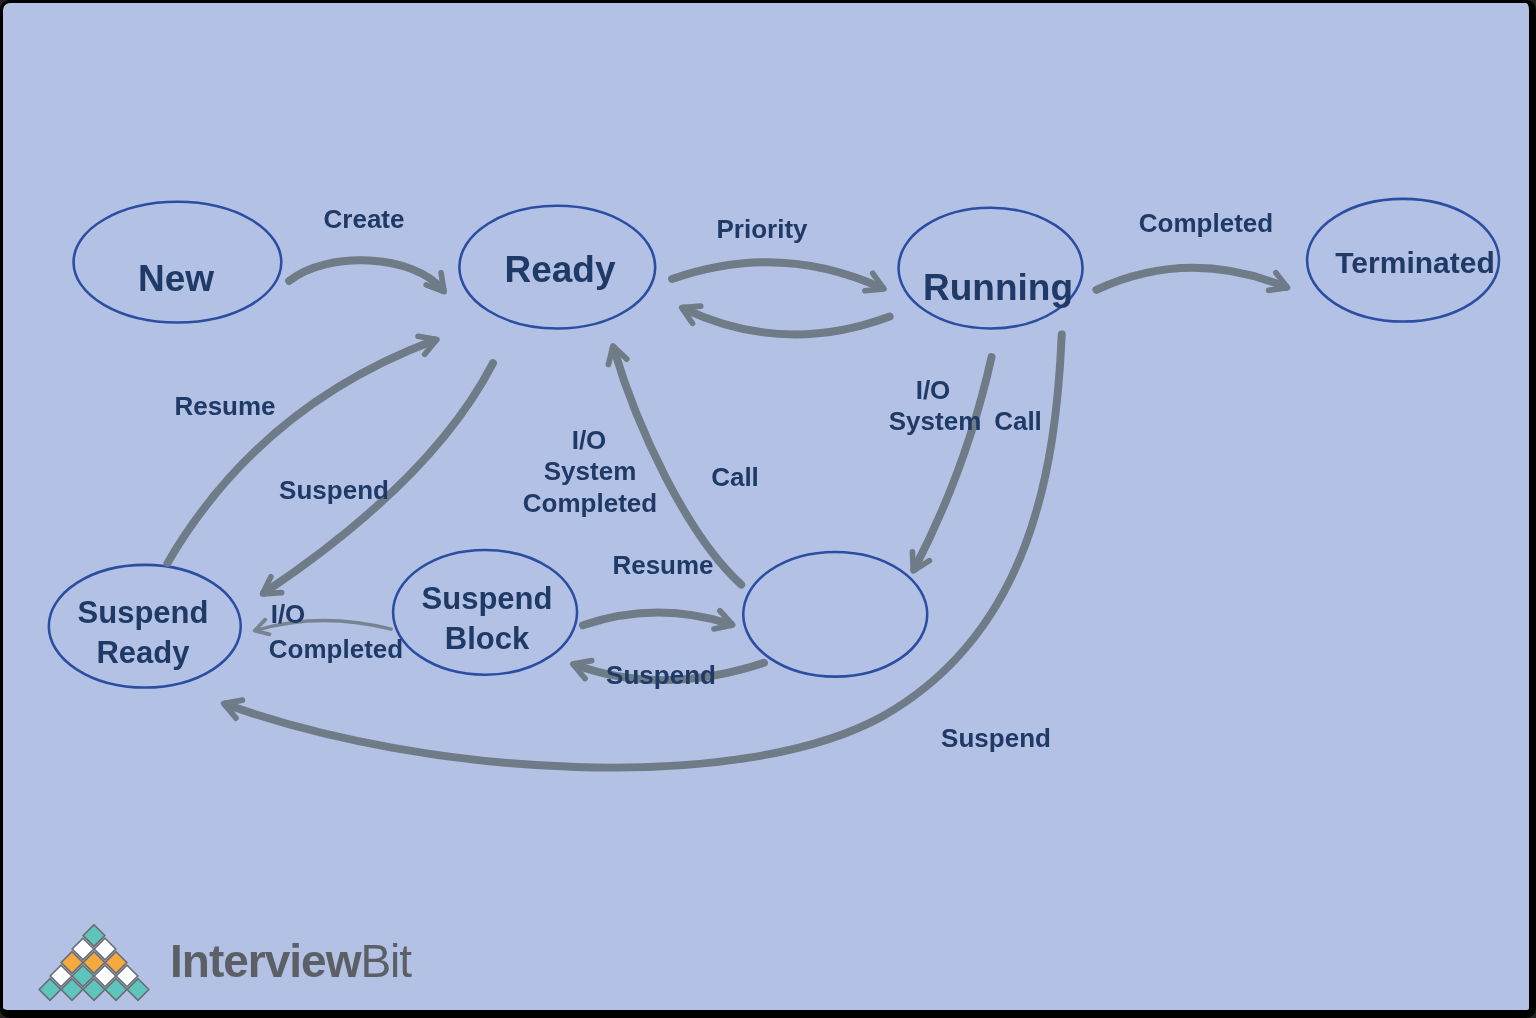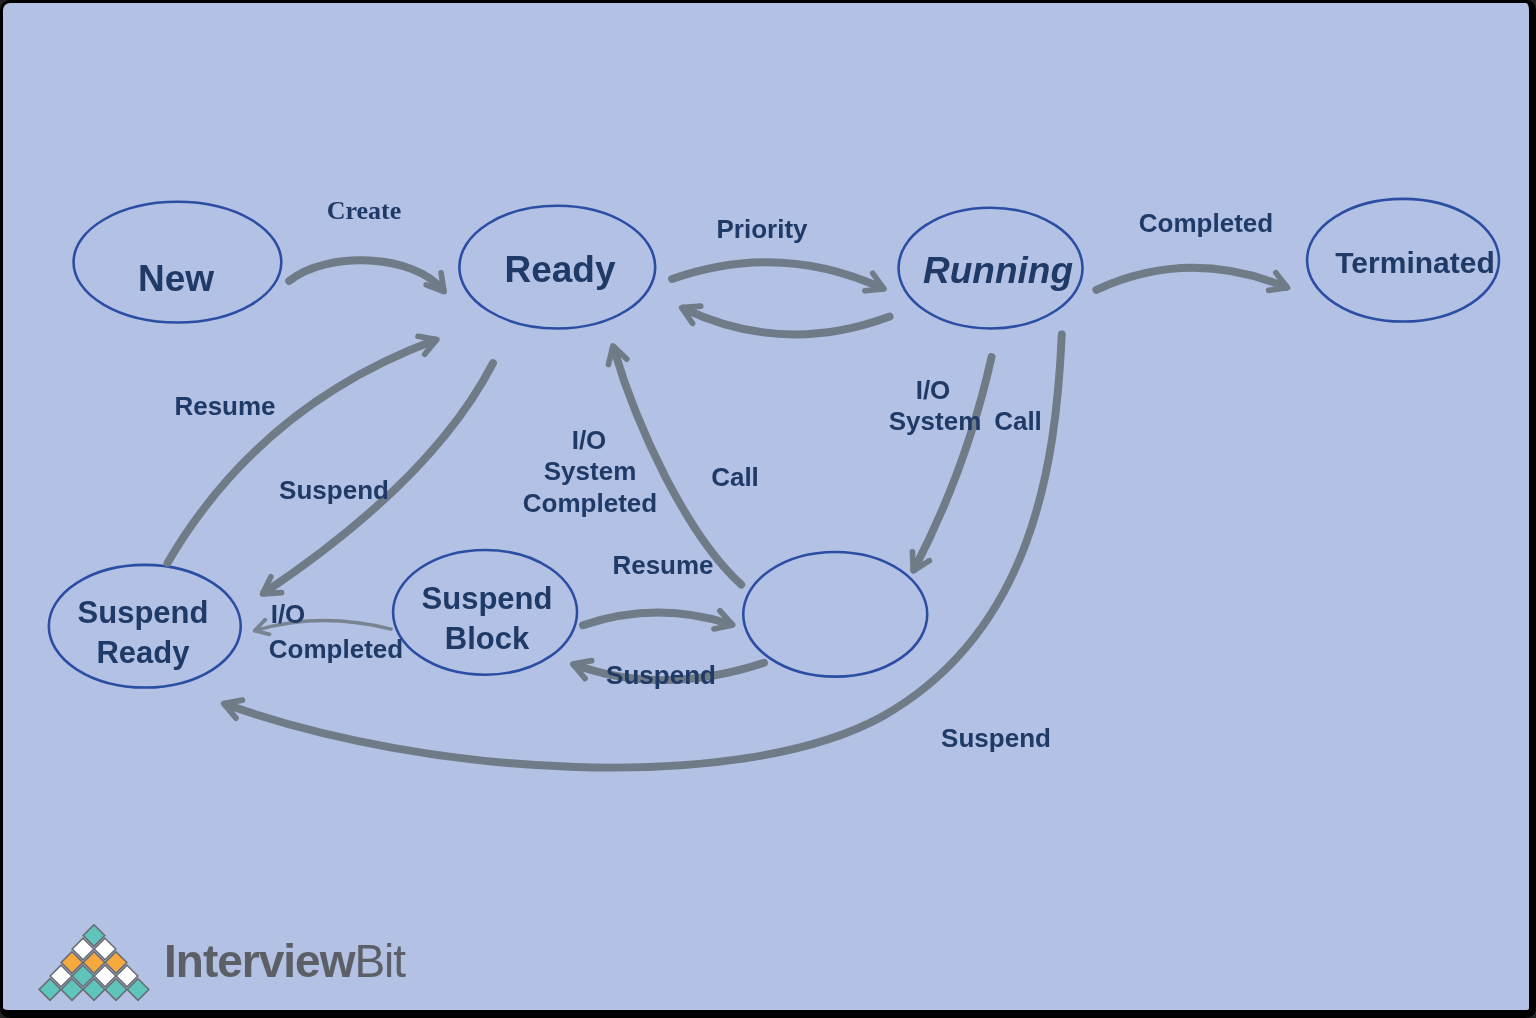--- a/index.html
+++ b/index.html
@@ -43,21 +43,21 @@
   .state-label.block-wait{font-size:33px;line-height:42px;}
   .state-label.terminated{font-size:30px;}
   .edge-label{font-size:26px;line-height:31px;}
   .logo{position:absolute;left:35px;top:921px;display:flex;align-items:center;}
   .logo-pyramid{width:112px;height:80px;}
   .logo-pyramid polygon{stroke:#686d73;stroke-width:1.6;}
   .d-teal{fill:var(--logo-teal);}
   .d-white{fill:var(--logo-white);}
   .d-orange{fill:var(--logo-orange);}
   .logo-text{
-    margin-left:14px;
+    margin-left:20px;
     font-size:46px;
     color:var(--logo-text);
     letter-spacing:-1px;
     padding-bottom:6px;
   }
   .logo-text .primary{font-weight:700;}
   .logo-text .secondary{font-weight:400;}
 </style>
 </head>
 <body>
@@ -91,28 +91,28 @@
     <path class="arrow" d="M 743 588 C 688 538 637 428 614 349" marker-end="url(#ah)"></path>
     <path class="arrow" d="M 996 358 Q 971 470 918 572" marker-end="url(#ah)"></path>
     <path class="arrow" d="M 583 629 Q 658 604 732 628" marker-end="url(#ah)"></path>
     <path class="arrow" d="M 766 667 Q 663 701 575 669" marker-end="url(#ah)"></path>
     <path class="arrow thin" d="M 389 633 Q 318 615 253 634" marker-end="url(#ah-thin)"></path>
     <path class="arrow" d="M 1067 335 C 1061 470 1036 636 886 721 C 741 801 425 782 222 709" marker-end="url(#ah)"></path>
   </svg>
 
   <div class="label state-label" style="left:173px;top:276px;">New</div>
   <div class="label state-label" style="left:557px;top:267px;">Ready</div>
-  <div class="label state-label" style="left:995px;top:268px;font-style:italic;">Running</div>
+  <div class="label state-label" style="left:995px;top:285px;">Running</div>
   <div class="label state-label terminated" style="left:1412px;top:260px;">Terminated</div>
   <div class="label state-label two-line" style="left:140px;top:630px;">Suspend
 Ready</div>
   <div class="label state-label two-line" style="left:484px;top:616px;">Suspend
 Block</div>
 
-  <div class="label edge-label" style="left:361px;top:207px;font-family:Liberation Serif, serif;">Create</div>
+  <div class="label edge-label" style="left:361px;top:216px;">Create</div>
   <div class="label edge-label" style="left:759px;top:226px;">Priority</div>
   <div class="label edge-label" style="left:1203px;top:220px;">Completed</div>
 
   <div class="label edge-label" style="left:930px;top:387px;">I/O</div>
   <div class="label edge-label" style="left:932px;top:418px;">System</div>
   <div class="label edge-label" style="left:1015px;top:418px;">Call</div>
 
   <div class="label edge-label" style="left:586px;top:437px;">I/O</div>
   <div class="label edge-label" style="left:587px;top:468px;">System</div>
   <div class="label edge-label" style="left:732px;top:474px;">Call</div>

